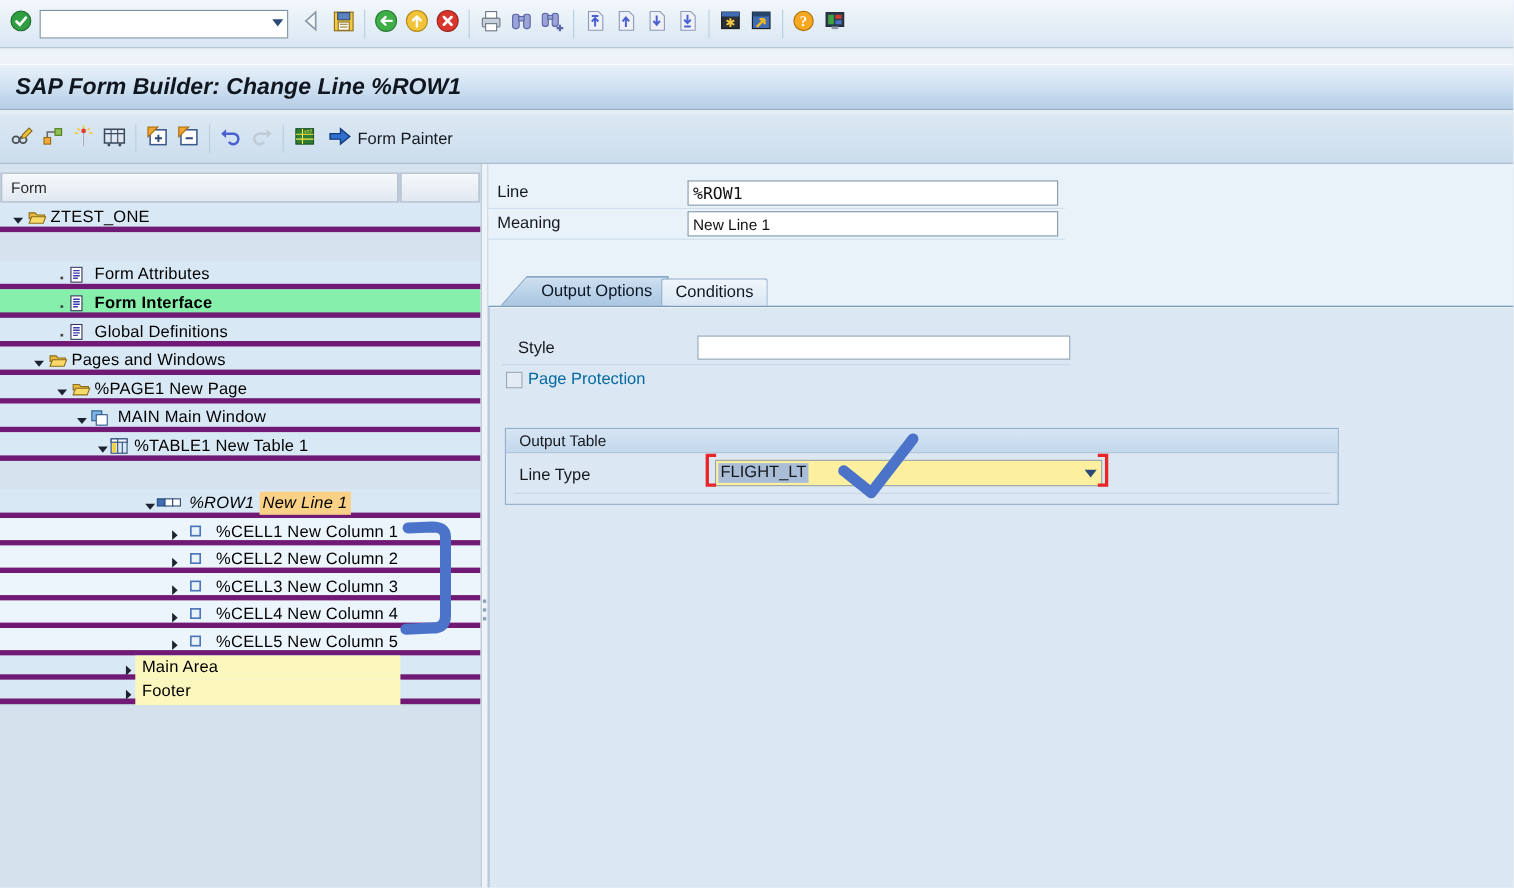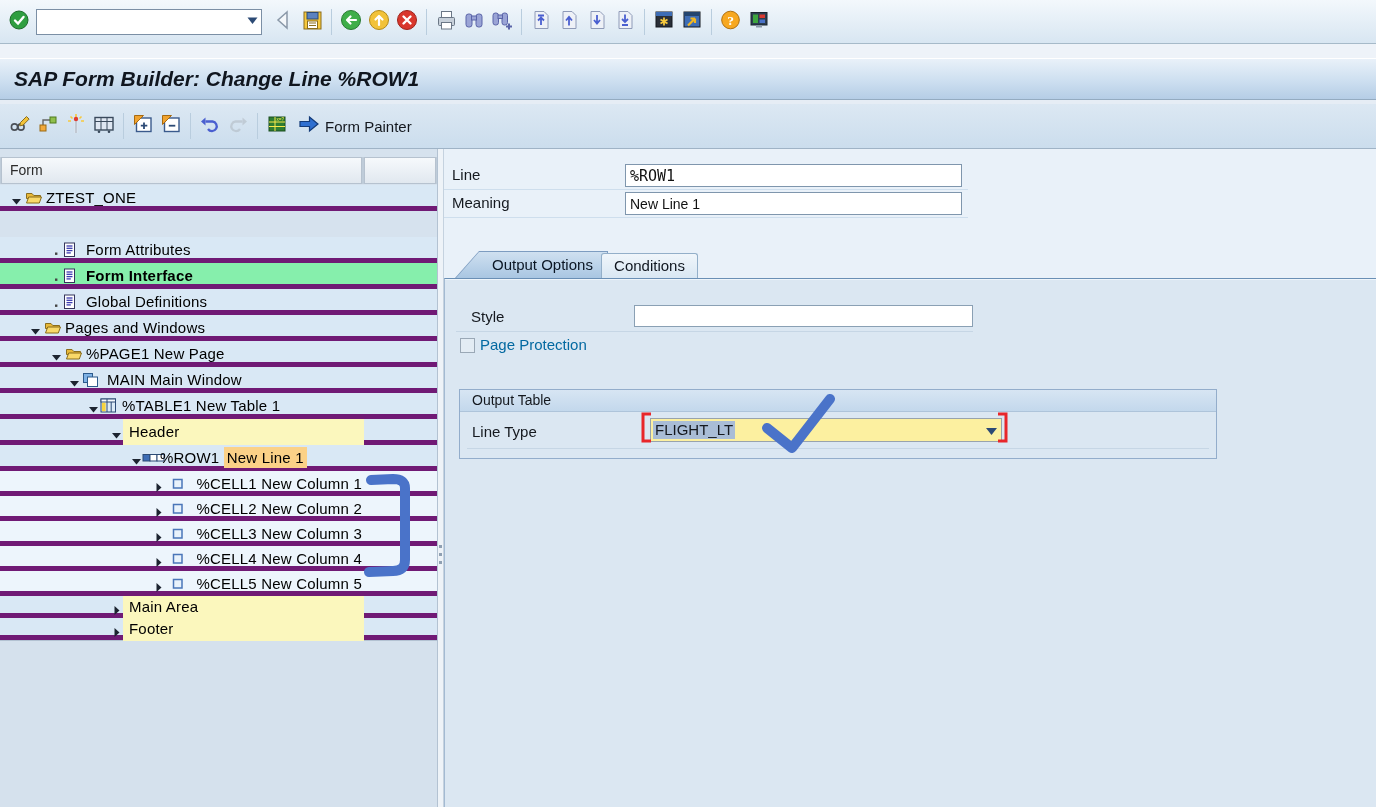--- a/index.html
+++ b/index.html
@@ -417,39 +417,32 @@
           </svg></span>
         <span class="ico" style="left: 100px; top: 5px;"><svg width="17" height="15" viewBox="0 0 17 15">
             <rect x="1" y="1" width="14.5" height="13" fill="#dcebf7" stroke="#2c4a75"></rect>
             <rect x="1" y="1" width="14.5" height="3" fill="#f4f9fd" stroke="#2c4a75"></rect>
             <rect x="2" y="4.8" width="3.6" height="8.4" fill="#f7d43d"></rect>
             <line x1="7" y1="1" x2="7" y2="14" stroke="#2c4a75"></line>
             <line x1="11.2" y1="4" x2="11.2" y2="14" stroke="#2c4a75"></line>
           </svg></span>
         <span class="txt" style="left: 122px; line-height: 26px;">%TABLE1 New Table 1</span>
       </div>
-      <div class="trow" style="top: 270px; height: 26px; background: rgb(217, 232, 245);">
-        <div class="hl" style="left: 123px; width: 241px; height: 27px; background: rgb(251, 247, 189);"></div>
-        <span class="arr" style="left: 110px; top: 8px;"><svg width="11" height="11" viewBox="0 0 11 11">
-            <path d="M1 3h9L5.5 8.5z" fill="#1d2430"></path>
-          </svg></span>
-        <span class="txt" style="left: 129px; line-height: 26px;">Header</span>
-      </div>
       <div class="trow" style="top: 296px; height: 26px; background: rgb(217, 232, 245);">
         <span class="arr" style="left: 130px; top: 8px;"><svg width="11" height="11" viewBox="0 0 11 11">
             <path d="M1 3h9L5.5 8.5z" fill="#1d2430"></path>
           </svg></span>
         <span class="ico" style="left: 142px; top: 5px;"><svg width="24" height="12" viewBox="0 0 24 12">
             <g stroke="#2c4a75">
               <rect x="1" y="2.5" width="7" height="6.5" fill="#3e6db5"></rect>
               <rect x="8" y="2.5" width="7" height="6.5" fill="#fff"></rect>
               <rect x="15" y="2.5" width="7" height="6.5" fill="#fff"></rect>
             </g>
           </svg></span>
-        <span class="txt" style="left: 160px; line-height: 26px;"><span>%ROW1 </span><span style="background: rgb(251, 209, 135); padding: 2px 3px;">New Line 1</span></span>
+        <span class="txt" style="left: 172px; line-height: 26px; font-style: italic;"><span>%ROW1 </span><span style="background: rgb(251, 209, 135); padding: 2px 3px;">New Line 1</span></span>
       </div>
       <div class="trow" style="top: 322px; height: 25px; background: rgb(237, 245, 252);">
         <span class="arr" style="left: 152px; top: 7.5px;"><svg width="11" height="11" viewBox="0 0 11 11">
             <path d="M3.5 1v9L8.5 5.5z" fill="#1d2430"></path>
           </svg></span>
         <span class="ico" style="left: 172px; top: 4.5px;"><svg width="12" height="12" viewBox="0 0 12 12">
             <rect x="1.5" y="1.5" width="8.5" height="8.5" fill="#e8f2fb" stroke="#4a76b8" stroke-width="1.5"></rect>
           </svg></span>
         <span class="txt" style="left: 196px; line-height: 25px; width: 166px; overflow: hidden; display: inline-block;">%CELL1 New Column 1</span>
       </div>

